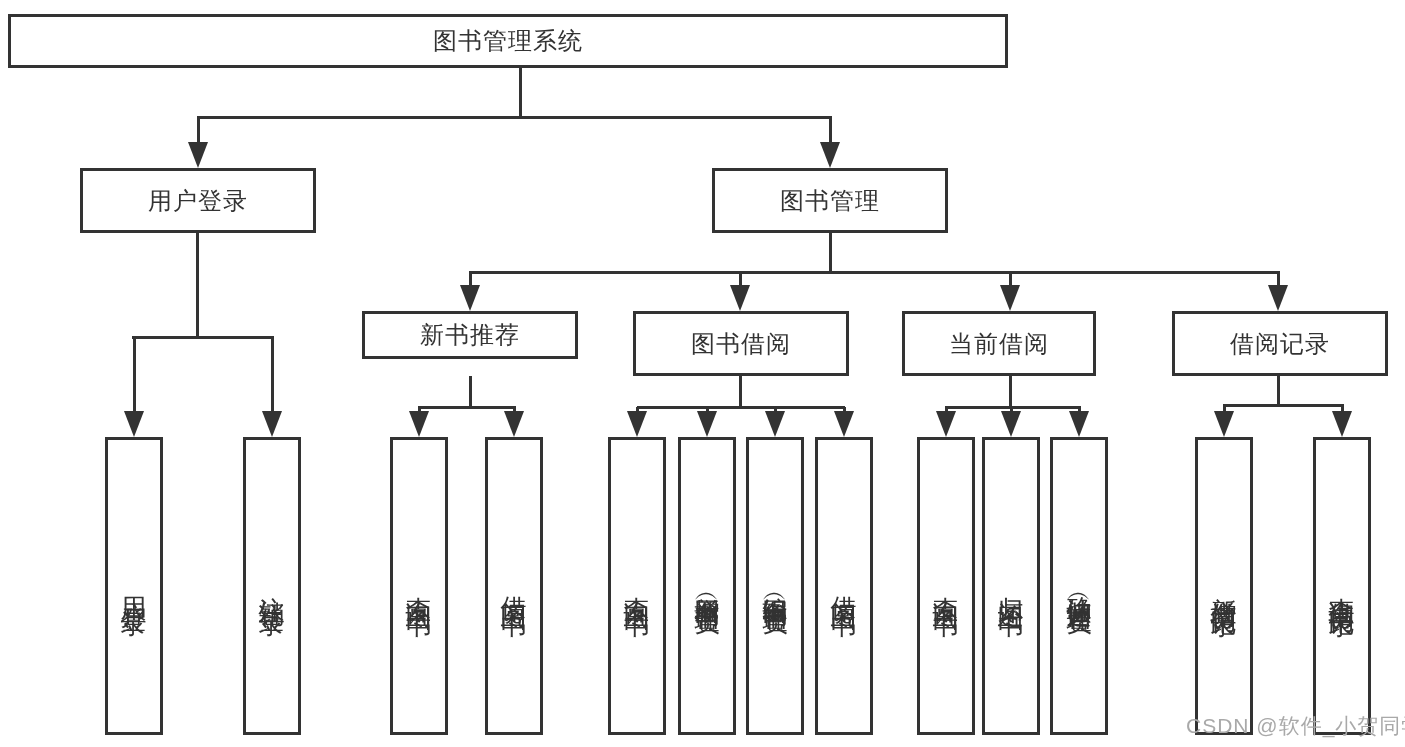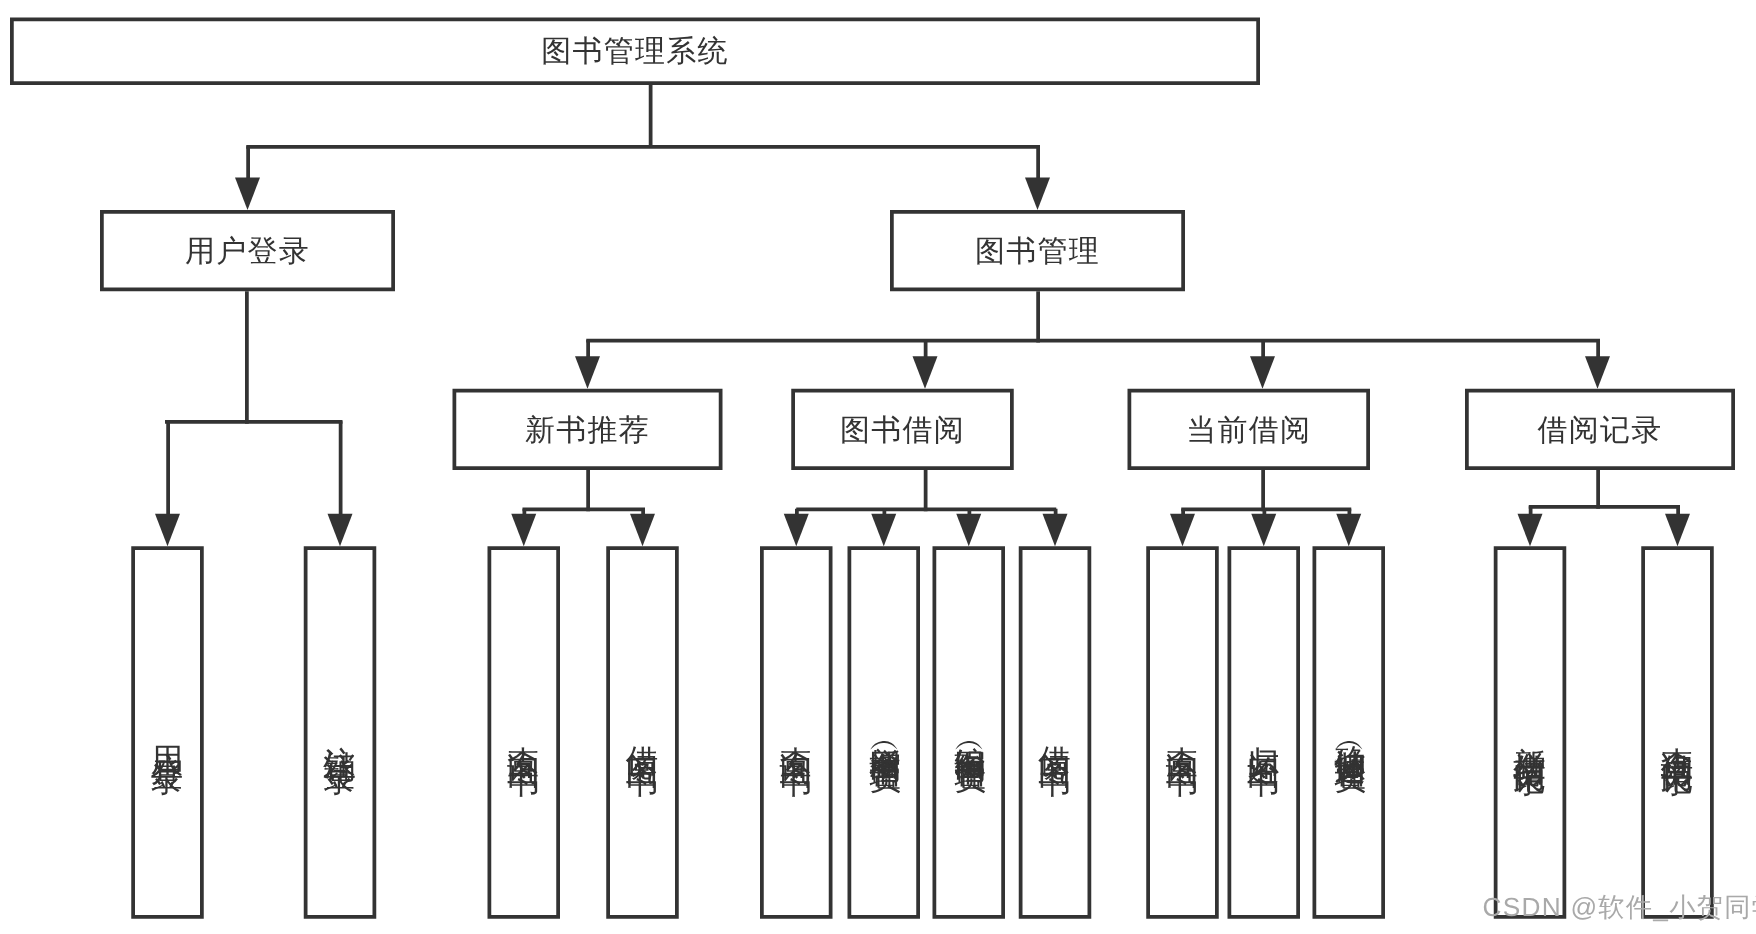--- a/index.html
+++ b/index.html
@@ -133,24 +133,24 @@
     </div>
   <div class="arrow" style="left:1000px; top:272px; height:39px;">
       <div class="shaft"></div>
       <div class="head"></div>
     </div>
   <div class="arrow" style="left:1268px; top:272px; height:39px;">
       <div class="shaft"></div>
       <div class="head"></div>
     </div>
 
-  <div class="box" style="left:362px; top:311px; width:216px; height:65px;">
+  <div class="box" style="left:362px; top:311px; width:216px; height:48px;">
     <span>新书推荐</span>
   </div>
-  <div class="box" style="left:633px; top:311px; width:178px; height:65px;">
+  <div class="box" style="left:633px; top:311px; width:216px; height:65px;">
     <span>图书借阅</span>
   </div>
   <div class="box" style="left:902px; top:311px; width:194px; height:65px;">
     <span>当前借阅</span>
   </div>
   <div class="box" style="left:1172px; top:311px; width:216px; height:65px;">
     <span>借阅记录</span>
   </div>
 
   <div class="vline" style="left:469px; top:376px; height:33px;"></div>

